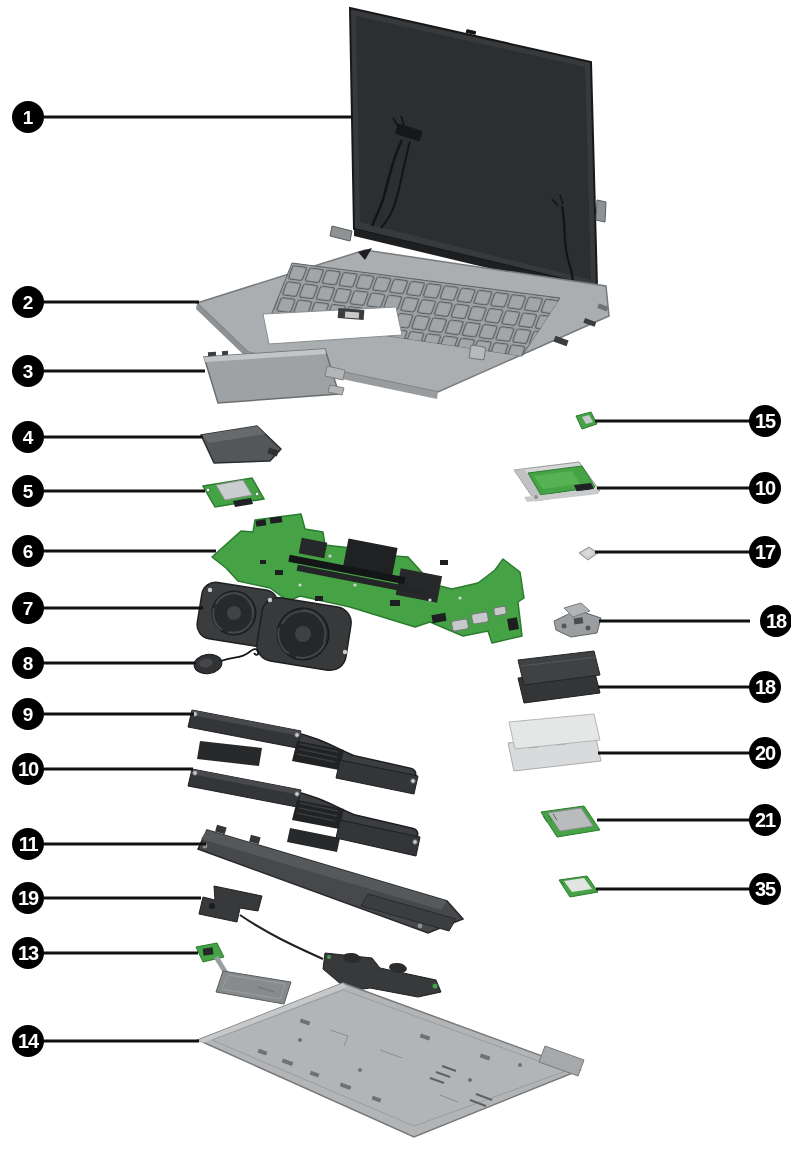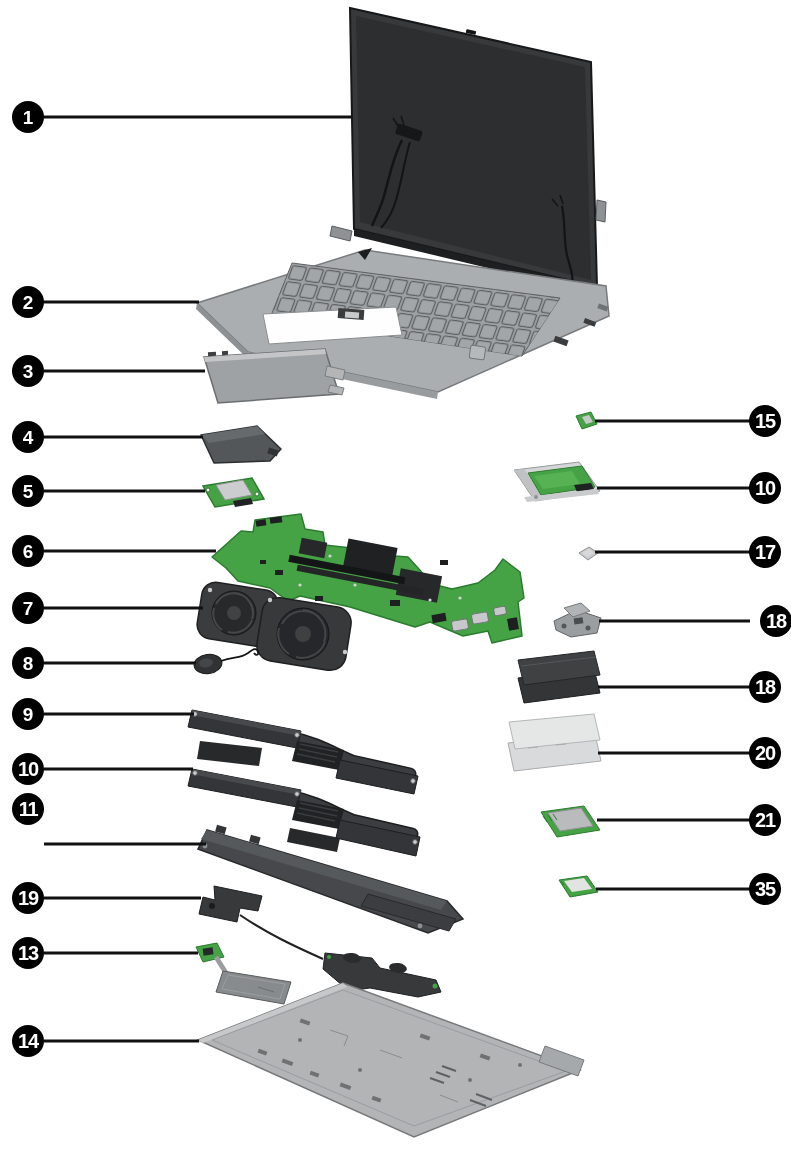--- a/index.html
+++ b/index.html
@@ -329,21 +329,21 @@
     </div>
   <div class="callout" style="left:12px;top:647px">
       <span>8</span>
     </div>
   <div class="callout" style="left:12px;top:698px">
       <span>9</span>
     </div>
   <div class="callout two" style="left:12px;top:753px">
       <span>10</span>
     </div>
-  <div class="callout two" style="left:12px;top:793px">
+  <div class="callout two" style="left:12px;top:828px">
       <span>11</span>
     </div>
   <div class="callout two" style="left:12px;top:882px">
       <span>19</span>
     </div>
   <div class="callout two" style="left:12px;top:937px">
       <span>13</span>
     </div>
   <div class="callout two" style="left:12px;top:1025px">
       <span>14</span>

